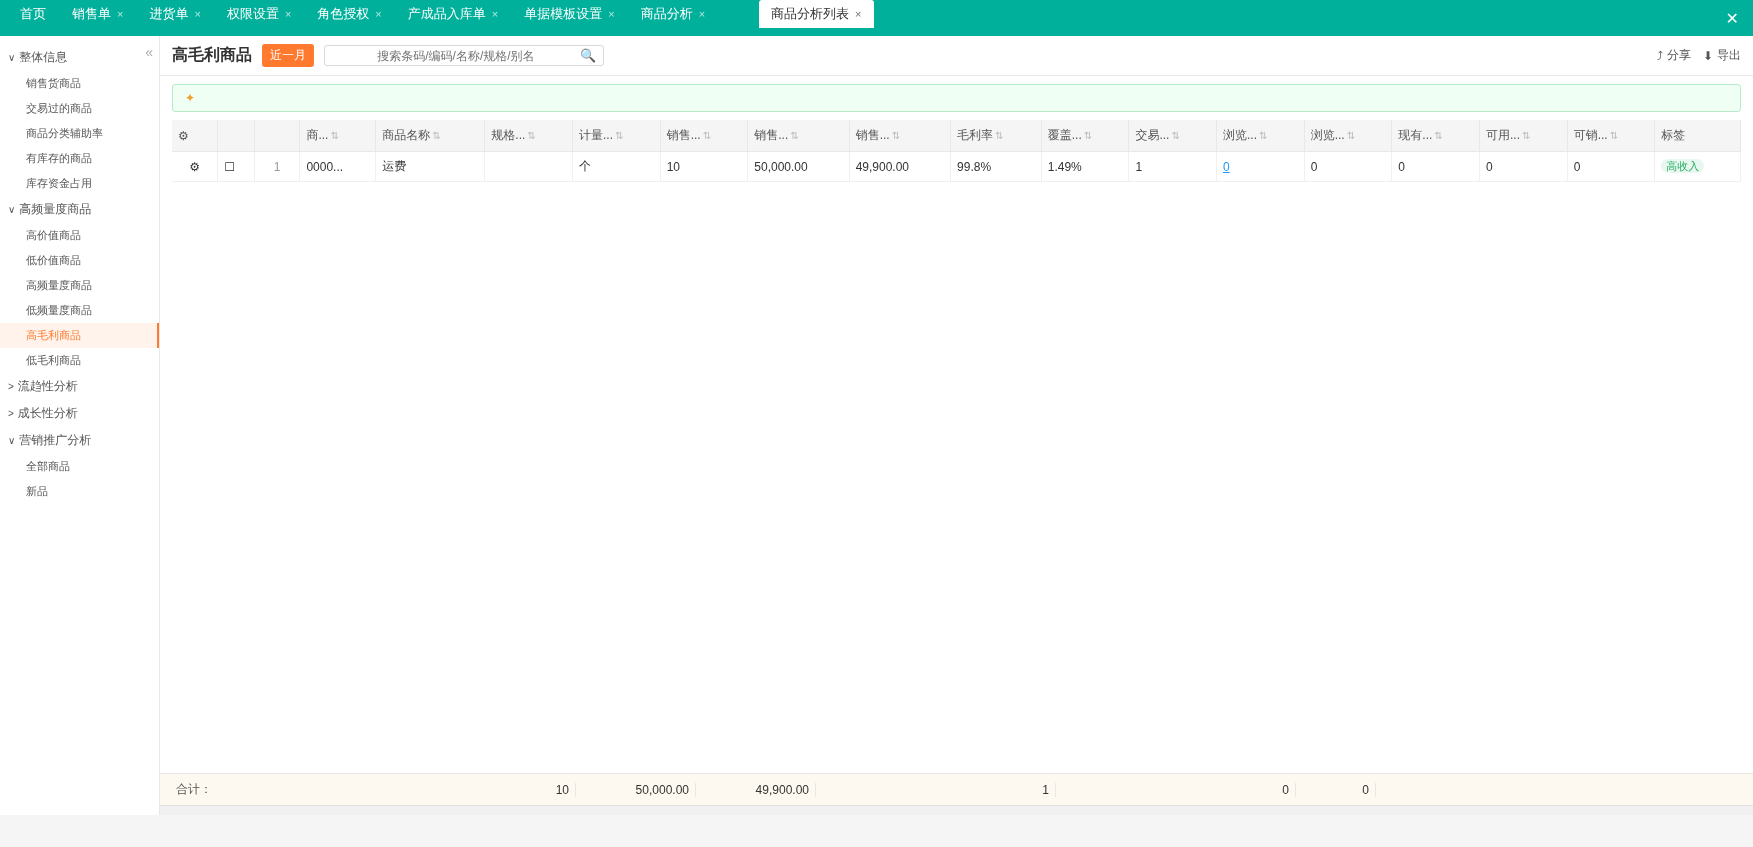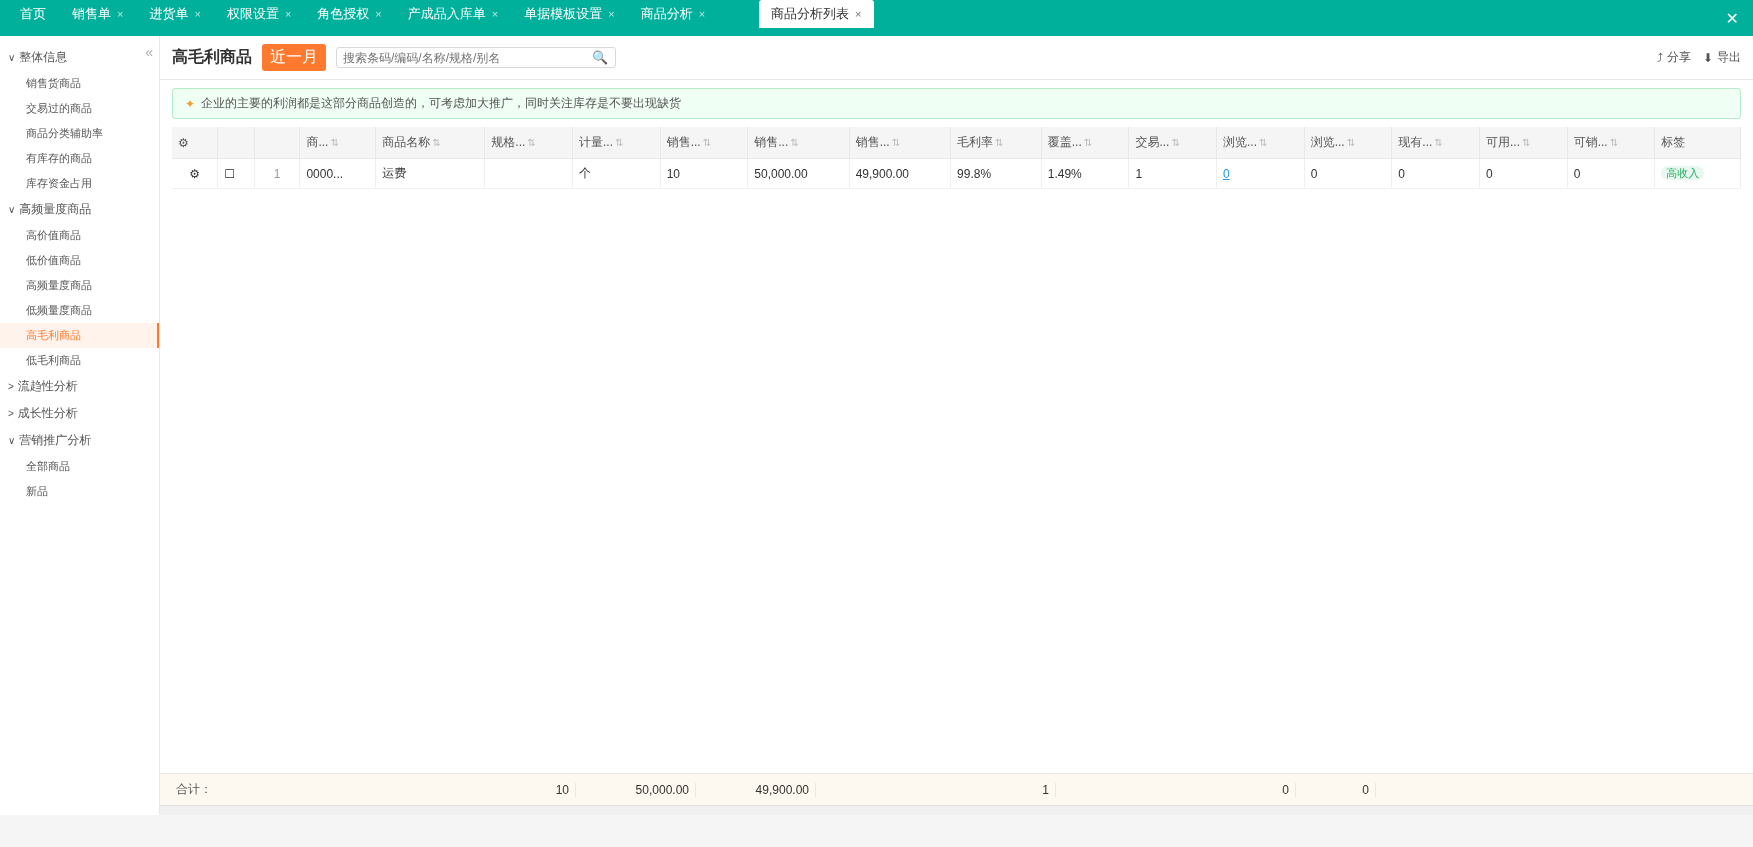--- a/index.html
+++ b/index.html
@@ -114,40 +114,41 @@
       font-size: 16px;
       font-weight: bold;
       color: #333;
     }
     .period-btn {
       background: #ff7a2e;
       color: #fff;
       border: none;
       border-radius: 3px;
       padding: 3px 8px;
-      font-size: 16px;
+      font-size: 12px;
       cursor: pointer;
     }
     .search-box {
       display: flex;
       align-items: center;
       border: 1px solid #d9d9d9;
       border-radius: 3px;
       padding: 2px 6px;
       background: #fff;
       flex: 1;
       max-width: 280px;
     }
     .search-box input {
       border: none;
       outline: none;
       font-size: 12px;
       color: #999;
       flex: 1;
       min-width: 0;
+      text-align: center;
     }
     .search-icon { color: #999; font-size: 13px; cursor: pointer; }
     .header-actions {
       margin-left: auto;
       display: flex;
       align-items: center;
       gap: 12px;
     }
     .action-btn {
       display: flex;
@@ -333,21 +334,20 @@
         </div>
         <div class="action-btn">
           <span>⬇</span>
           <span>导出</span>
         </div>
       </div>
     </div>
 
     <div class="info-banner">
       <span class="info-icon">✦</span>
-      <span>企业的主要的利润都是这部分商品创造的，可考虑加大推广，同时关注库存是不要出现缺货</span>
     </div>
 
     <div class="table-wrapper">
       <table>
         <thead id="table-head">
             <tr>
               <th>⚙</th>
               <th></th>
               <th></th>
               <th>商...<span class="col-sort">⇅</span></th>

